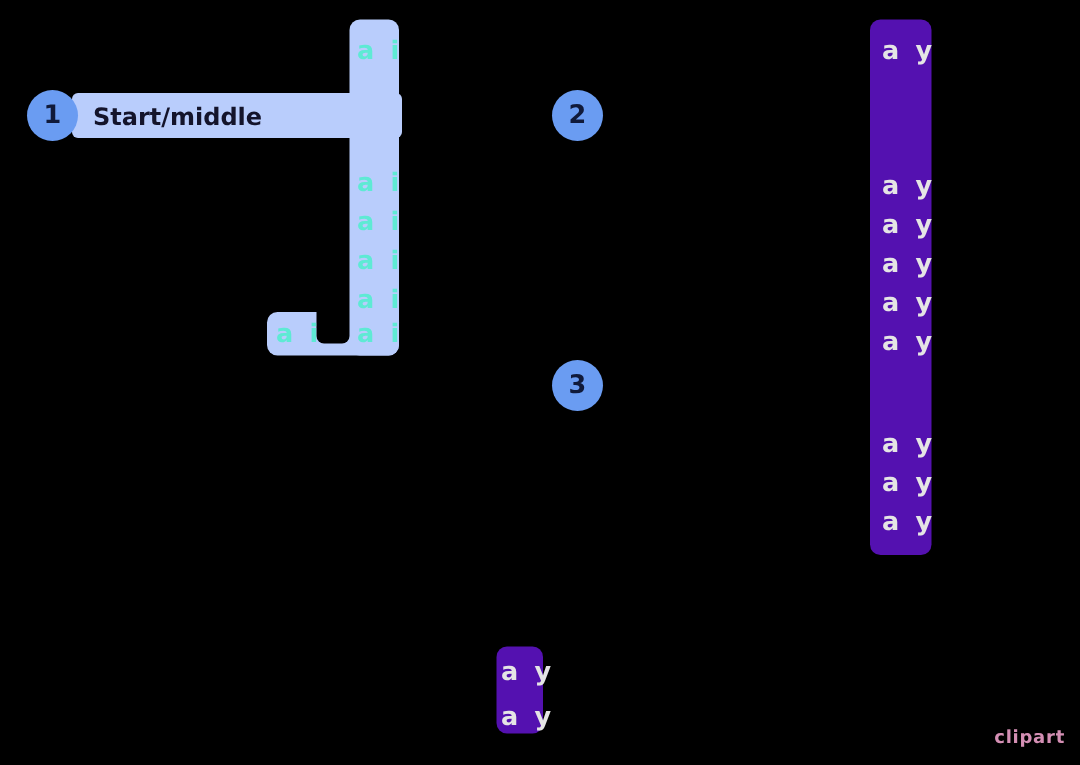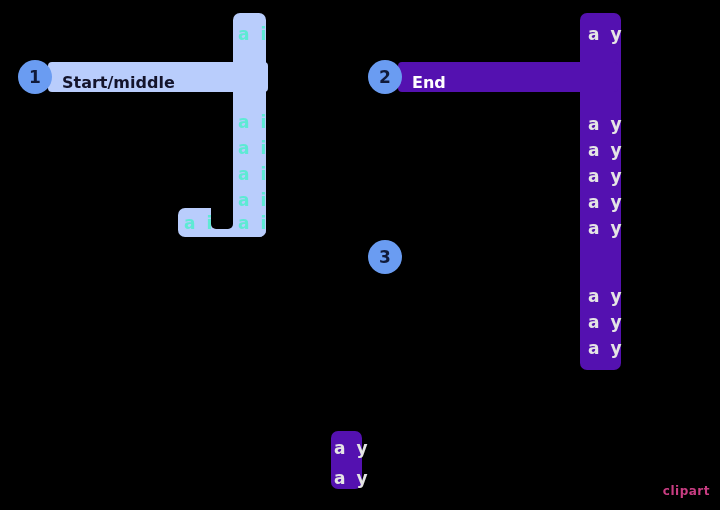--- a/index.html
+++ b/index.html
@@ -68,41 +68,41 @@
     justify-content: center;
     flex: 0 0 auto;
     font-family: "DejaVu Sans", sans-serif;
   }
   .bar {
     position: relative;
     z-index: 2;
     margin-left: -4px;
     height: 30px;
     display: flex;
-    align-items: flex-end;
+    align-items: center;
     padding-left: 14px;
     border-radius: 4px;
     box-sizing: border-box;
     font-weight: 700;
     font-size: 16px;
     white-space: nowrap;
     font-family: "DejaVu Sans", sans-serif;
   }
   .bar.blue   { background: #b9cdfc; color: #14142b; }
   .bar.purple { background: #5411b0; color: #ffffff; }
 
   
   .watermark {
     position: absolute;
     right: 10px;
     bottom: 12px;
     font-size: 12px;
     font-weight: 700;
     letter-spacing: 0.5px;
-    color: #ec4899;
+    color: #f9a8d4;
     opacity: 0.85;
     font-family: "DejaVu Sans", sans-serif;
   }
 </style>
 </head>
 <body>
 
 <div id="stage">
 
   <div class="column blue" style="left:233px; top:13px; width:33px; height:224px;"></div>
@@ -137,23 +137,20 @@
 
   <div class="label-row" style="left:18px; top:62px;">
     <div class="badge">1</div>
     <div class="bar blue" style="width:220px;">
       <span>Start/middle</span>
     </div>
   </div>
 
   <div class="label-row" style="left:368px; top:62px;">
     <div class="badge">2</div>
-    <div class="bar purple" style="width:220px;">
-      <span>End</span>
-    </div>
   </div>
 
   <div class="label-row" style="left:368px; top:242px;">
     <div class="badge">3</div>
   </div>
 
   <div class="column purple" style="left:331px; top:431px; width:31px; height:58px;"></div>
   <div class="token purple" style="left:334px; top:440px;">a y</div>
   <div class="token purple" style="left:334px; top:470px;">a y</div>
 

